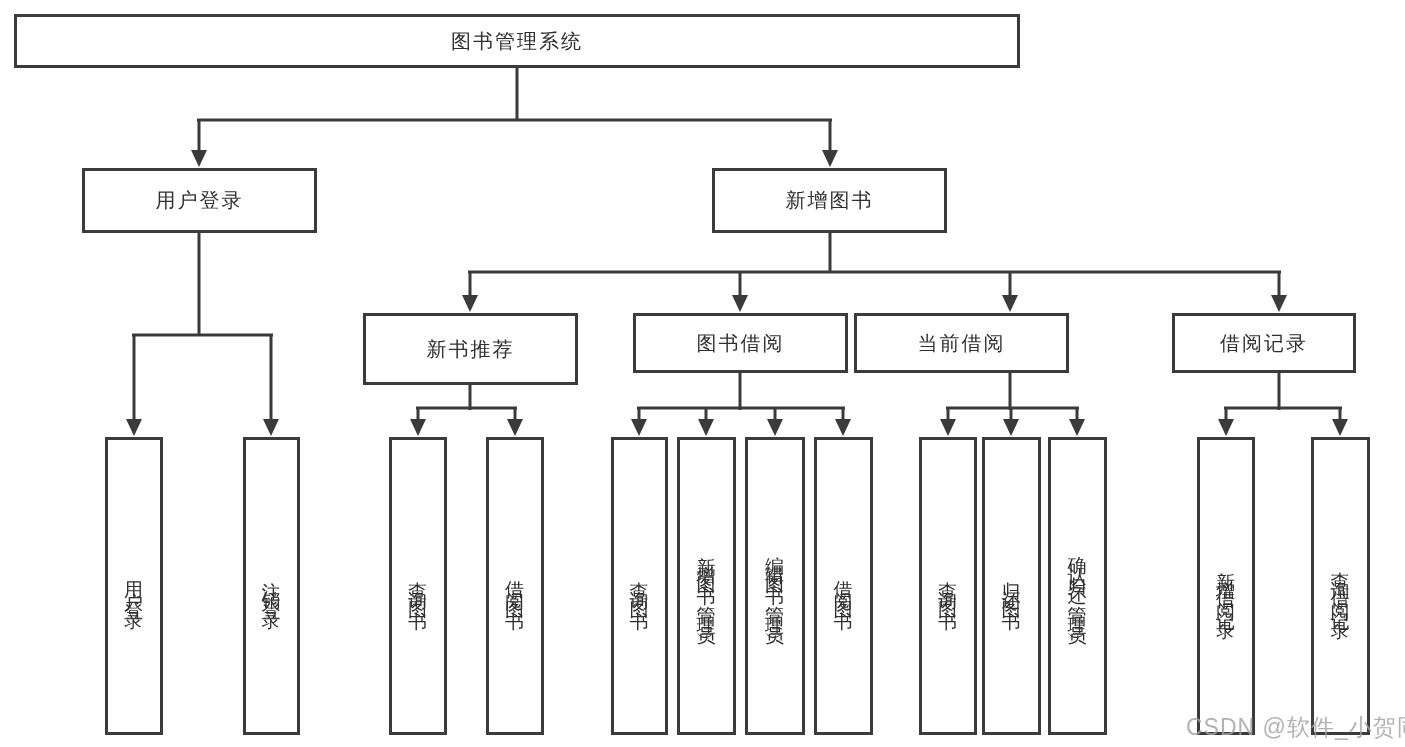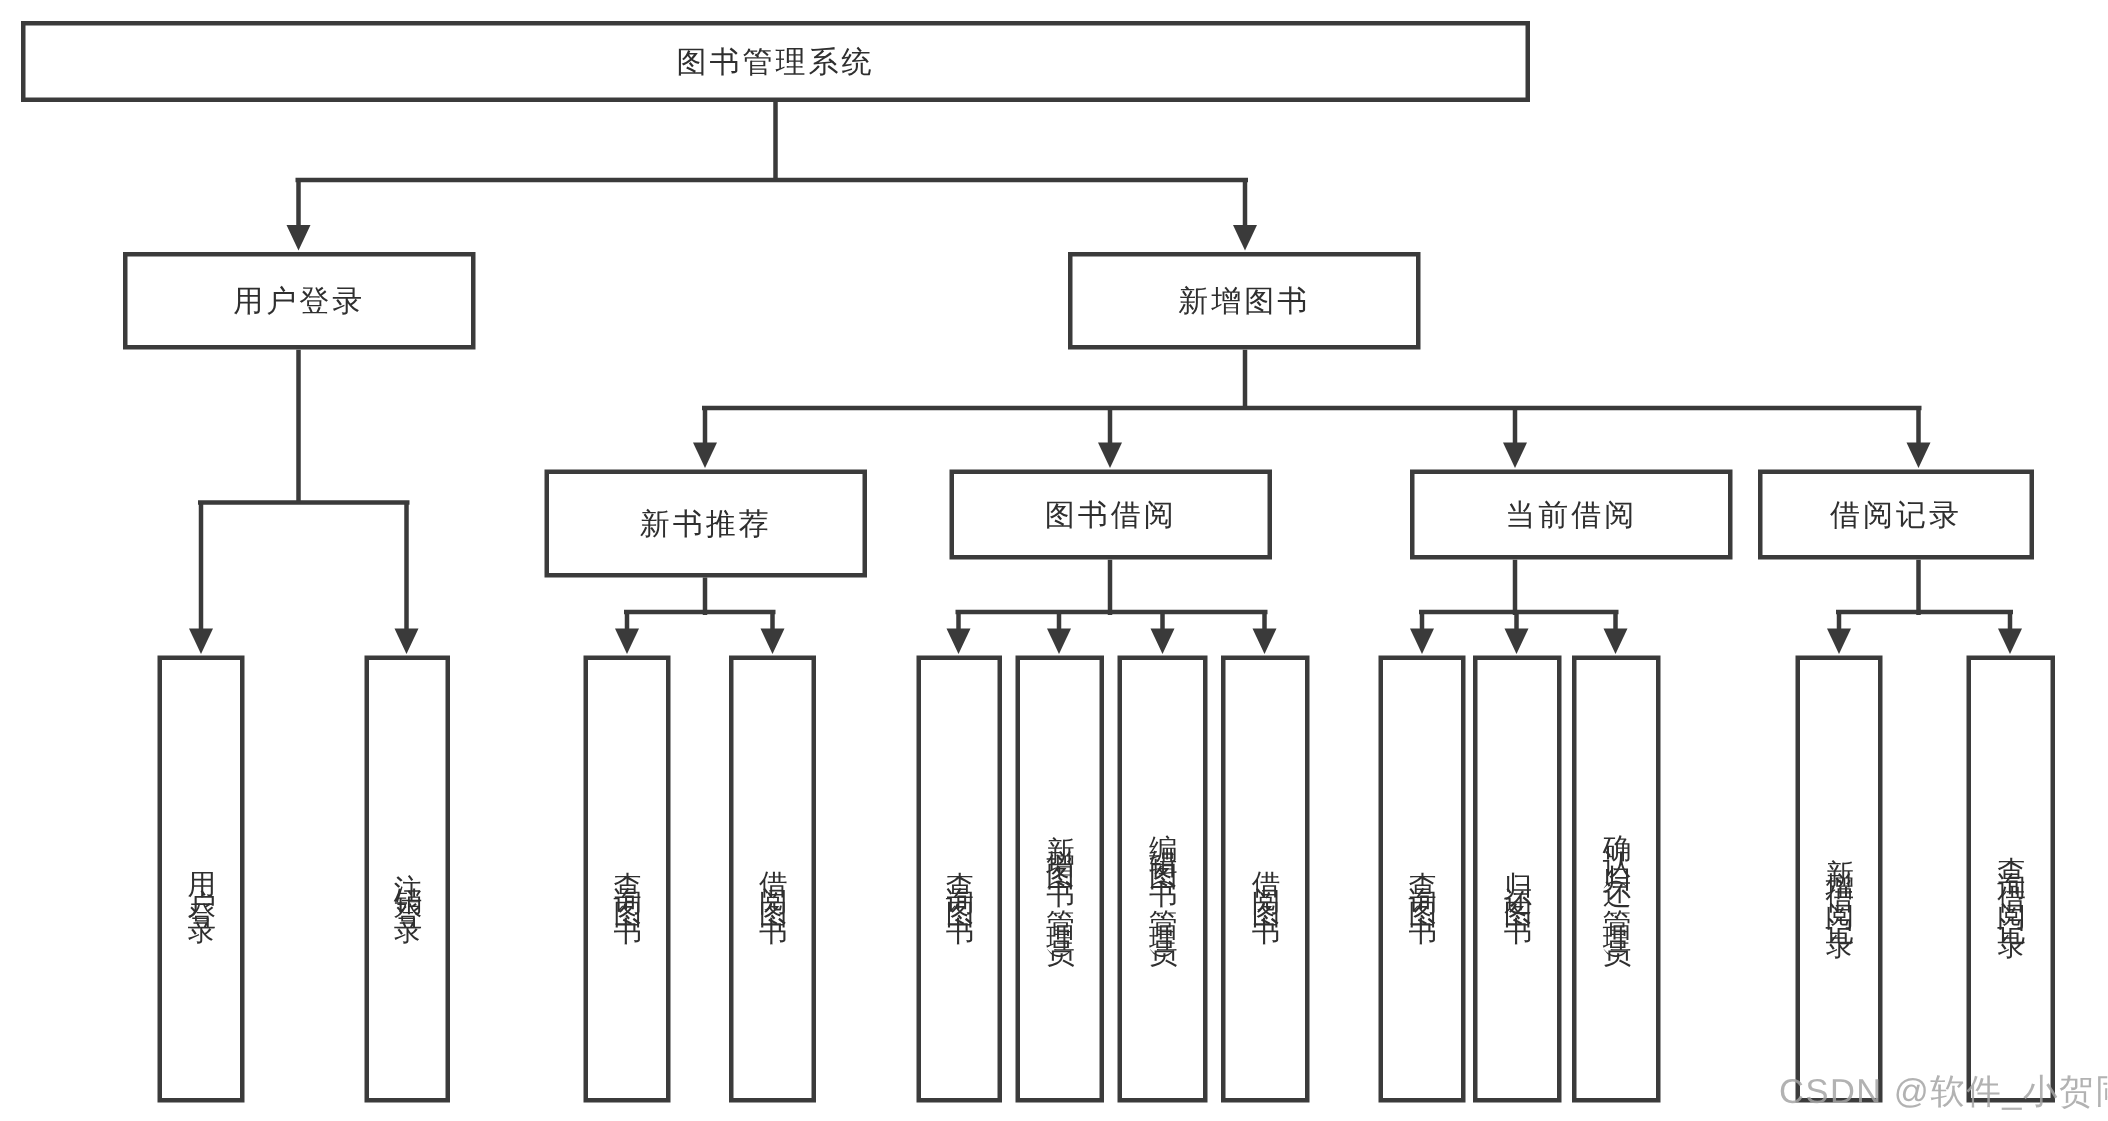--- a/index.html
+++ b/index.html
@@ -139,21 +139,21 @@
   <div class="box h" style="left:712px;top:168px;width:235px;height:65px">
     <span>新增图书</span>
   </div>
 
   <div class="box h" style="left:363px;top:313px;width:215px;height:72px">
     <span>新书推荐</span>
   </div>
   <div class="box h" style="left:633px;top:313px;width:215px;height:60px">
     <span>图书借阅</span>
   </div>
-  <div class="box h" style="left:940px;top:313px;width:215px;height:60px">
+  <div class="box h" style="left:854px;top:313px;width:215px;height:60px">
     <span>当前借阅</span>
   </div>
   <div class="box h" style="left:1172px;top:313px;width:184px;height:60px">
     <span>借阅记录</span>
   </div>
 
   <div class="box v" style="left:105px;top:437px;width:58px;height:298px">
     <span>用户登录</span>
   </div>
   <div class="box v" style="left:243px;top:437px;width:57px;height:298px">

